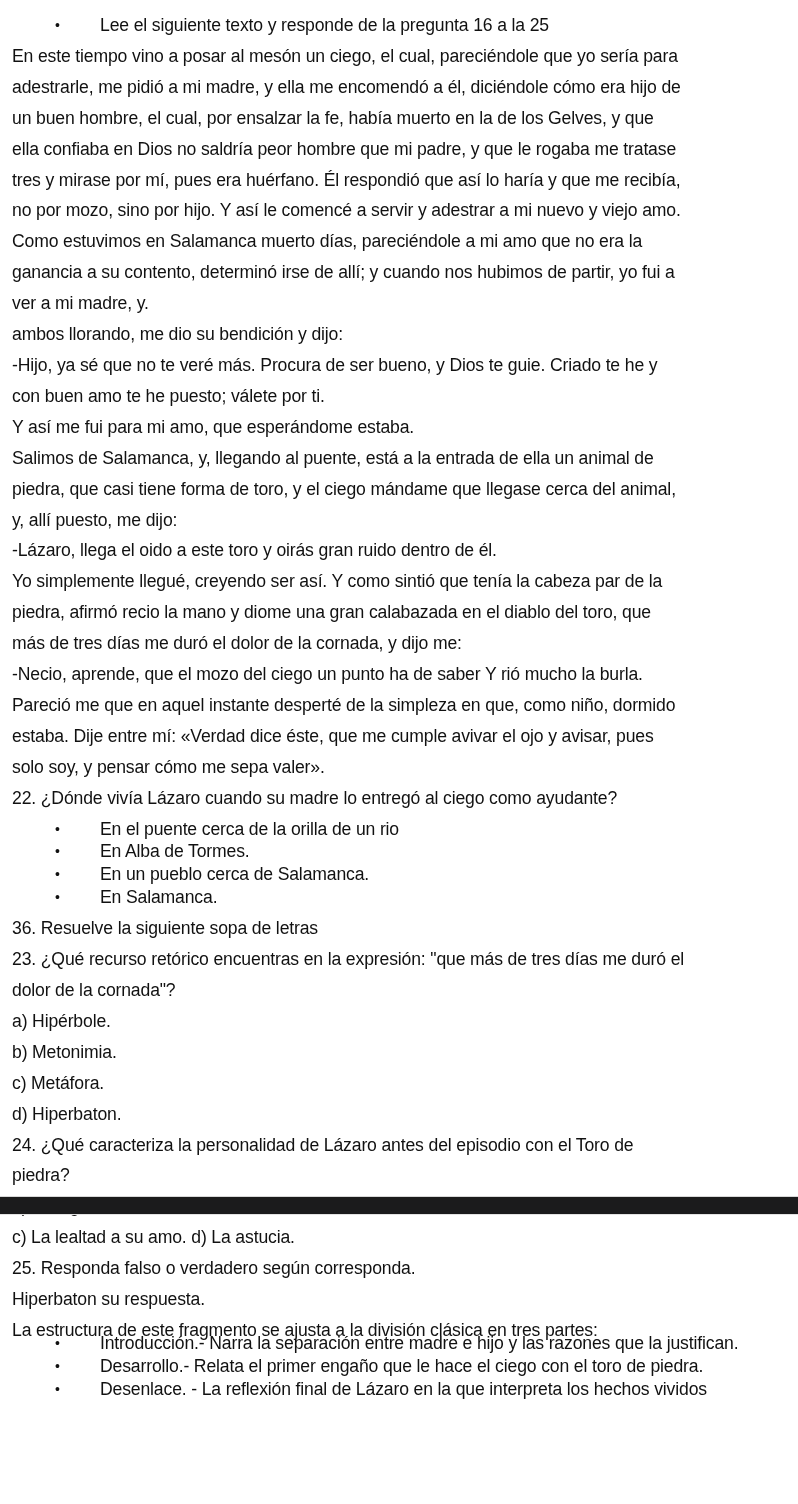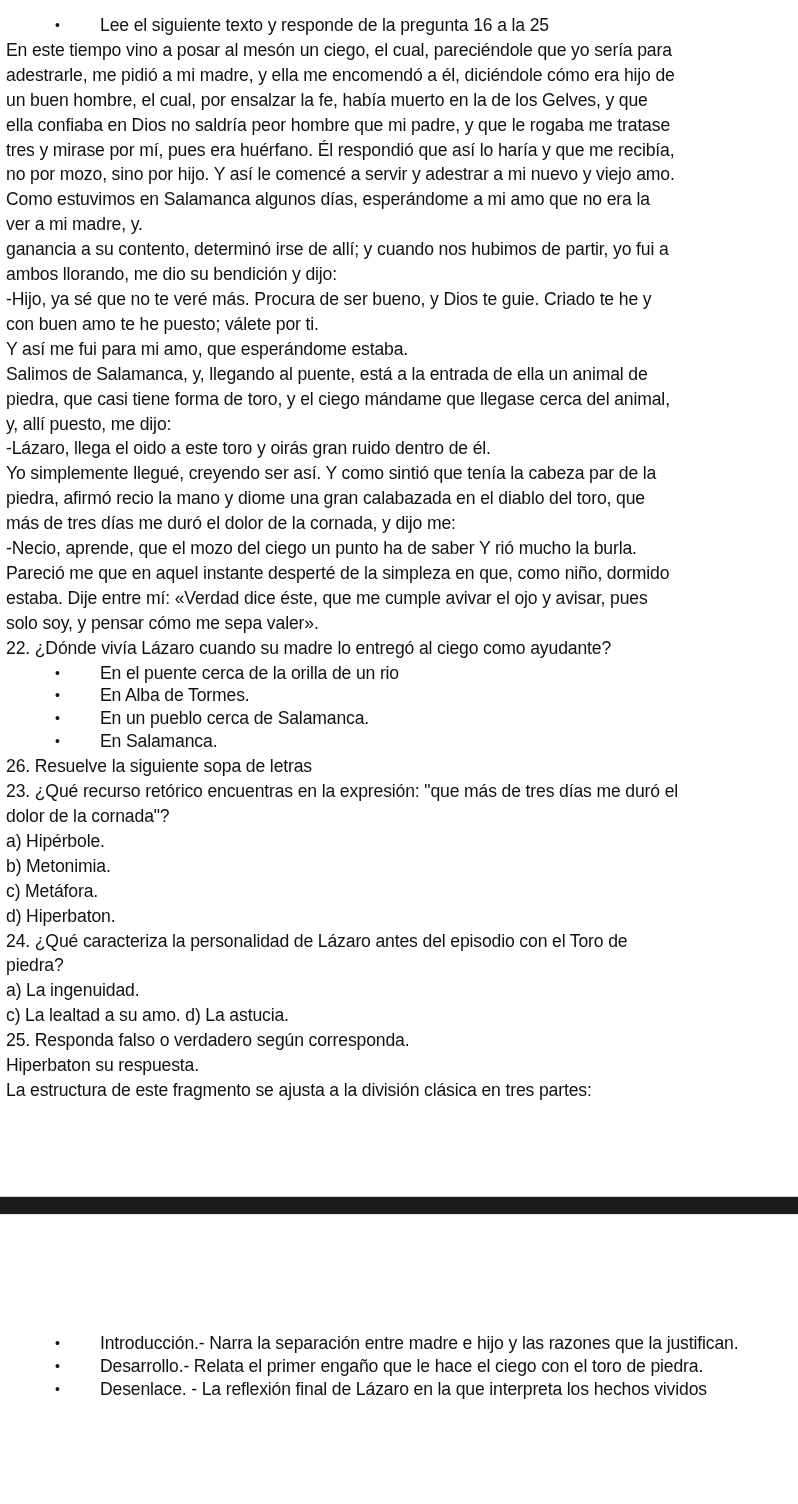--- a/index.html
+++ b/index.html
@@ -25,21 +25,21 @@
       position: absolute;
       left: 4px;
       top: 14px;
       width: 794px;
       font-size: 17.6px;
       line-height: 22.9px;
       letter-spacing: -0.15px;
     }
     .line {
       white-space: nowrap;
-      margin: 2px;
+      margin: 8px;
     }
     .bullet-line {
       position: relative;
       padding-left: 96px;
       white-space: nowrap;
     }
     .bullet-line .bullet {
       position: absolute;
       left: 51px;
       top: 0;
@@ -89,23 +89,23 @@
       <span>Lee el siguiente texto y responde de la pregunta 16 a la 25</span>
     </div>
 
     <div>
       <p class="line">En este tiempo vino a posar al mesón un ciego, el cual, pareciéndole que yo sería para</p>
       <p class="line">adestrarle, me pidió a mi madre, y ella me encomendó a él, diciéndole cómo era hijo de</p>
       <p class="line">un buen hombre, el cual, por ensalzar la fe, había muerto en la de los Gelves, y que</p>
       <p class="line">ella confiaba en Dios no saldría peor hombre que mi padre, y que le rogaba me tratase</p>
       <p class="line">tres y mirase por mí, pues era huérfano. Él respondió que así lo haría y que me recibía,</p>
       <p class="line">no por mozo, sino por hijo. Y así le comencé a servir y adestrar a mi nuevo y viejo amo.</p>
-      <p class="line">Como estuvimos en Salamanca algunos días, esperándome a mi amo que no era la</p>
+      <p class="line">Como estuvimos en Salamanca muerto días, pareciéndole a mi amo que no era la</p>
+      <p class="line">ganancia a su contento, determinó irse de allí; y cuando nos hubimos de partir, yo fui a</p>
       <p class="line">ver a mi madre, y.</p>
-      <p class="line">ganancia a su contento, determinó irse de allí; y cuando nos hubimos de partir, yo fui a</p>
       <p class="line">ambos llorando, me dio su bendición y dijo:</p>
       <p class="line">-Hijo, ya sé que no te veré más. Procura de ser bueno, y Dios te guie. Criado te he y</p>
       <p class="line">con buen amo te he puesto; válete por ti.</p>
       <p class="line">Y así me fui para mi amo, que esperándome estaba.</p>
       <p class="line">Salimos de Salamanca, y, llegando al puente, está a la entrada de ella un animal de</p>
       <p class="line">piedra, que casi tiene forma de toro, y el ciego mándame que llegase cerca del animal,</p>
       <p class="line">y, allí puesto, me dijo:</p>
       <p class="line">-Lázaro, llega el oido a este toro y oirás gran ruido dentro de él.</p>
       <p class="line">Yo simplemente llegué, creyendo ser así. Y como sintió que tenía la cabeza par de la</p>
       <p class="line">piedra, afirmó recio la mano y diome una gran calabazada en el diablo del toro, que</p>
@@ -129,21 +129,21 @@
       <div class="bullet-line">
         <span class="bullet">•</span>
         <span>En un pueblo cerca de Salamanca.</span>
       </div>
       <div class="bullet-line">
         <span class="bullet">•</span>
         <span>En Salamanca.</span>
       </div>
     </div>
 
-    <p class="line">26. Resuelve la siguiente sopa de letras</p>
+    <p class="line">36. Resuelve la siguiente sopa de letras</p>
 
     <div>
       <p class="line">23. ¿Qué recurso retórico encuentras en la expresión: "que más de tres días me duró el</p>
       <p class="line">dolor de la cornada"?</p>
       <p class="line">a) Hipérbole.</p>
       <p class="line">b) Metonimia.</p>
       <p class="line">c) Metáfora.</p>
       <p class="line">d) Hiperbaton.</p>
     </div>
 

